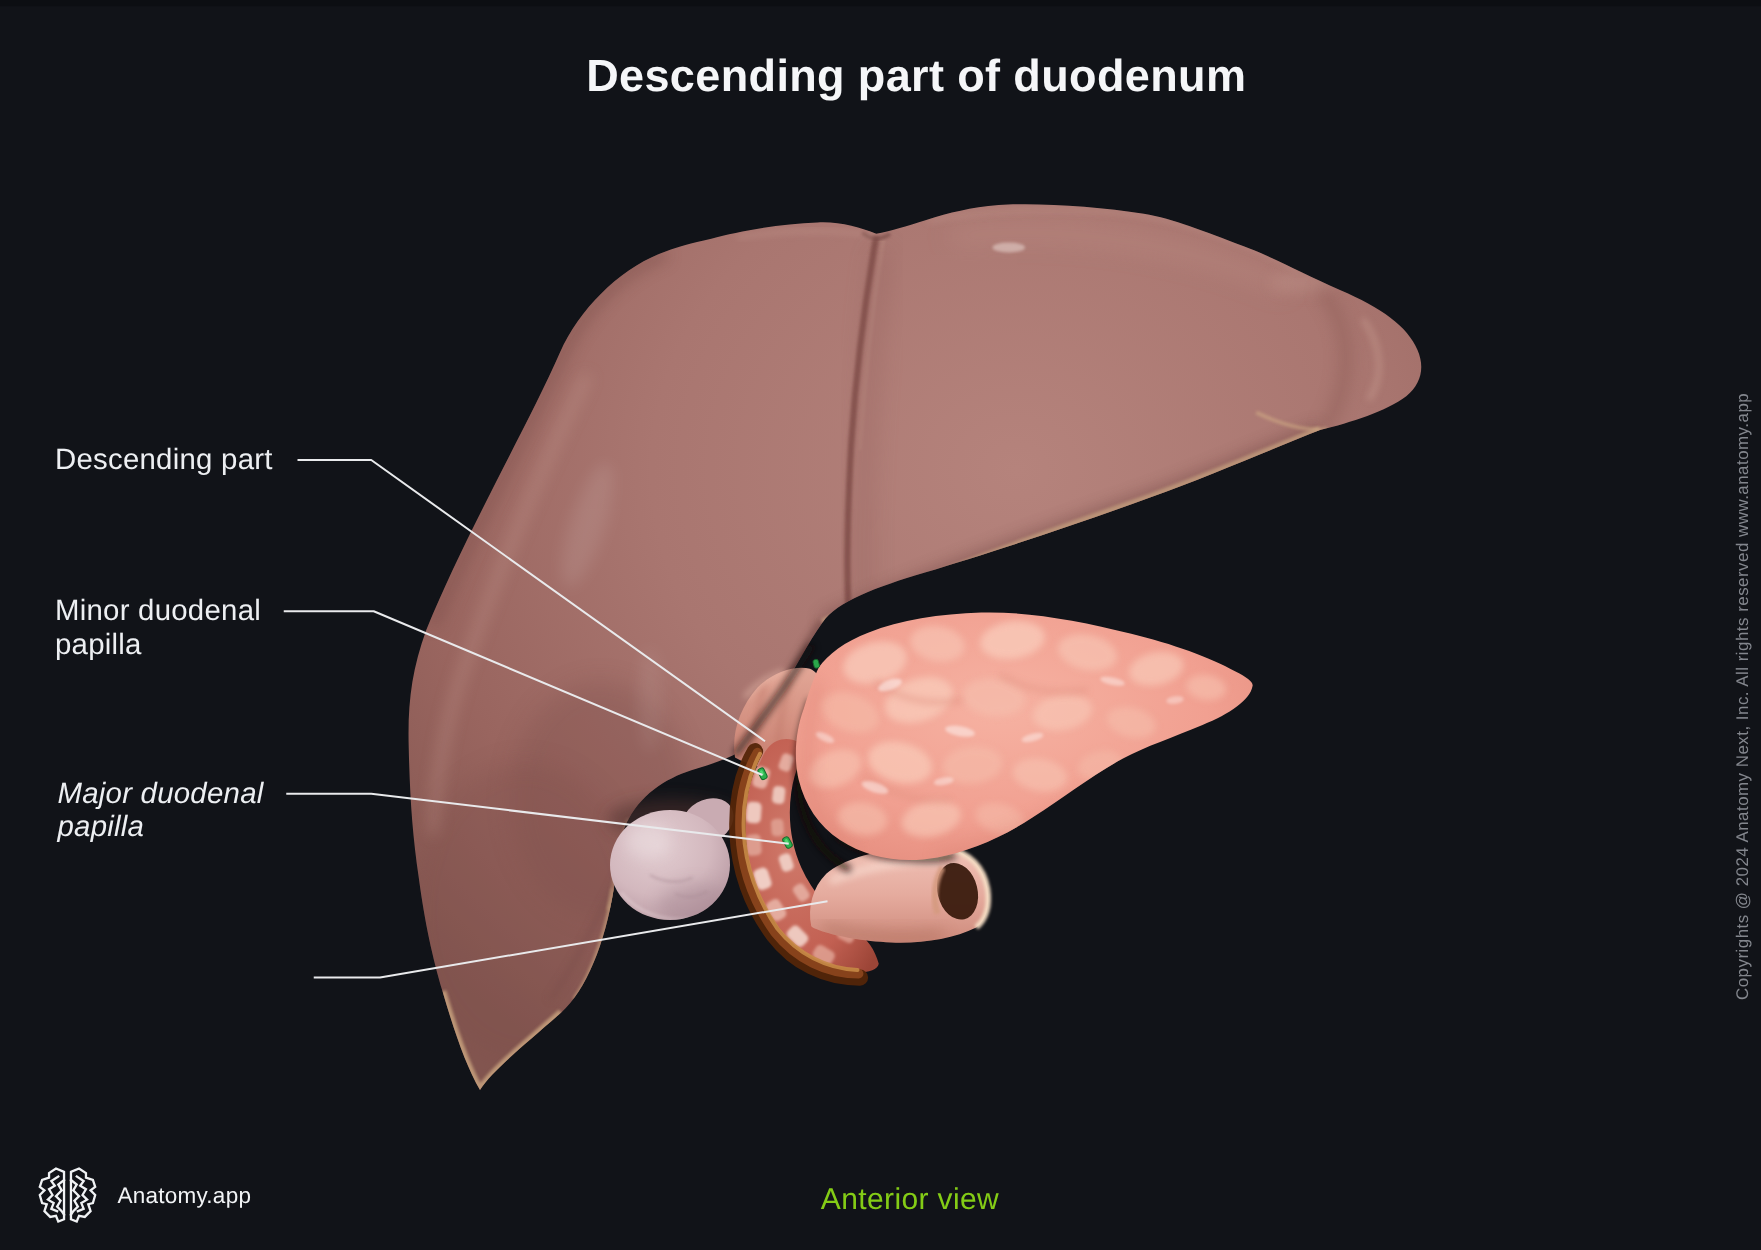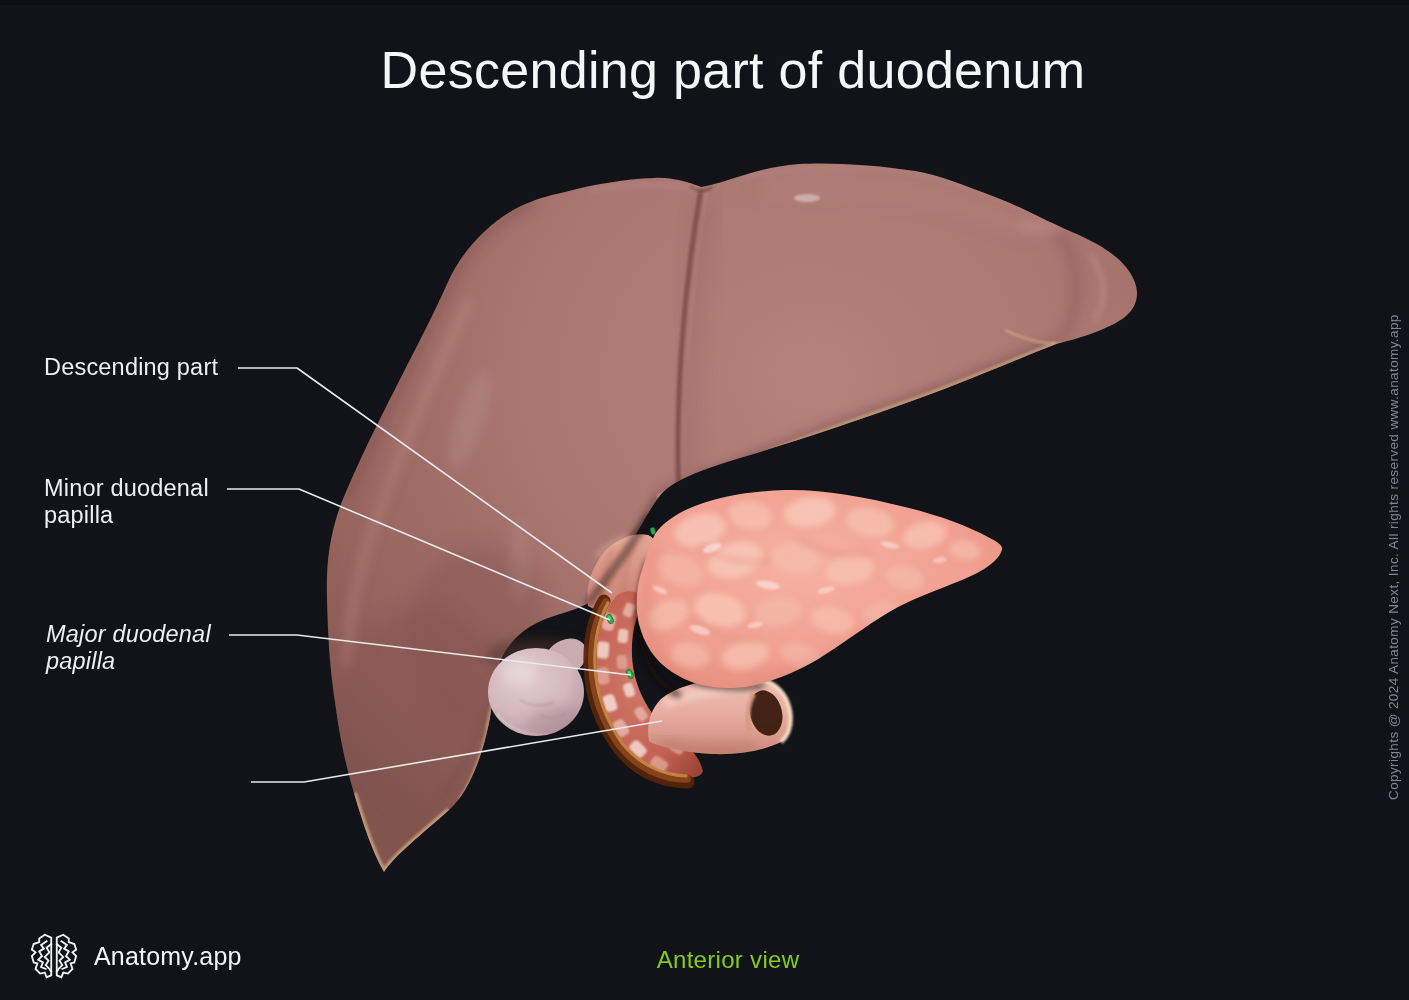--- a/index.html
+++ b/index.html
@@ -1,30 +1,30 @@
 <!DOCTYPE html>
 <html><head>
 <meta charset="utf-8">
 <style>
   html,body{margin:0;padding:0;background:#111318;}
   body{width:1409px;height:1000px;position:relative;overflow:hidden;
        font-family:"Liberation Sans",sans-serif;-webkit-font-smoothing:antialiased;}
   .top-strip{position:absolute;left:0;top:0;width:100%;height:5px;background:#0c0e12;}
   .page-title{position:absolute;top:40px;left:733px;transform:translateX(-50%);
-      color:#f5f6f8;font-size:52px;font-weight:normal;letter-spacing:.3px;white-space:nowrap;}
+      color:#f5f6f8;font-size:36px;font-weight:bold;letter-spacing:.3px;white-space:nowrap;}
   .illustration{position:absolute;left:0;top:0;width:1409px;height:1000px;}
   .label-layer{position:absolute;left:0;top:0;width:1409px;height:766px;pointer-events:none;}
   .anatomy-label{position:absolute;color:#edeff2;font-size:23.5px;line-height:27px;
       letter-spacing:.2px;white-space:pre-line;}
   .leader-svg{position:absolute;left:0;top:0;pointer-events:none;}
   .leader-svg polyline{fill:none;stroke:#e9eaec;stroke-width:1.6;stroke-linejoin:round;}
   .view-label{position:absolute;top:946px;left:728px;transform:translateX(-50%);
       color:#84cc16;font-size:24px;font-weight:500;letter-spacing:.3px;white-space:nowrap;}
   .brand{position:absolute;left:29px;top:932px;display:flex;align-items:center;gap:15px;}
-  .brand-name{color:#f2f4f6;font-size:25px;letter-spacing:.2px;white-space:nowrap;}
+  .brand-name{color:#f2f4f6;font-size:18px;letter-spacing:.2px;white-space:nowrap;}
   .copyright{position:absolute;right:8px;top:248px;height:552px;
       writing-mode:vertical-rl;transform:rotate(180deg);
       color:#83868d;font-size:13.5px;letter-spacing:.4px;white-space:nowrap;}
 </style>
 </head>
 <body>
 
 <div class="top-strip"></div>
 
 <div class="page-title">Descending part of duodenum</div>

